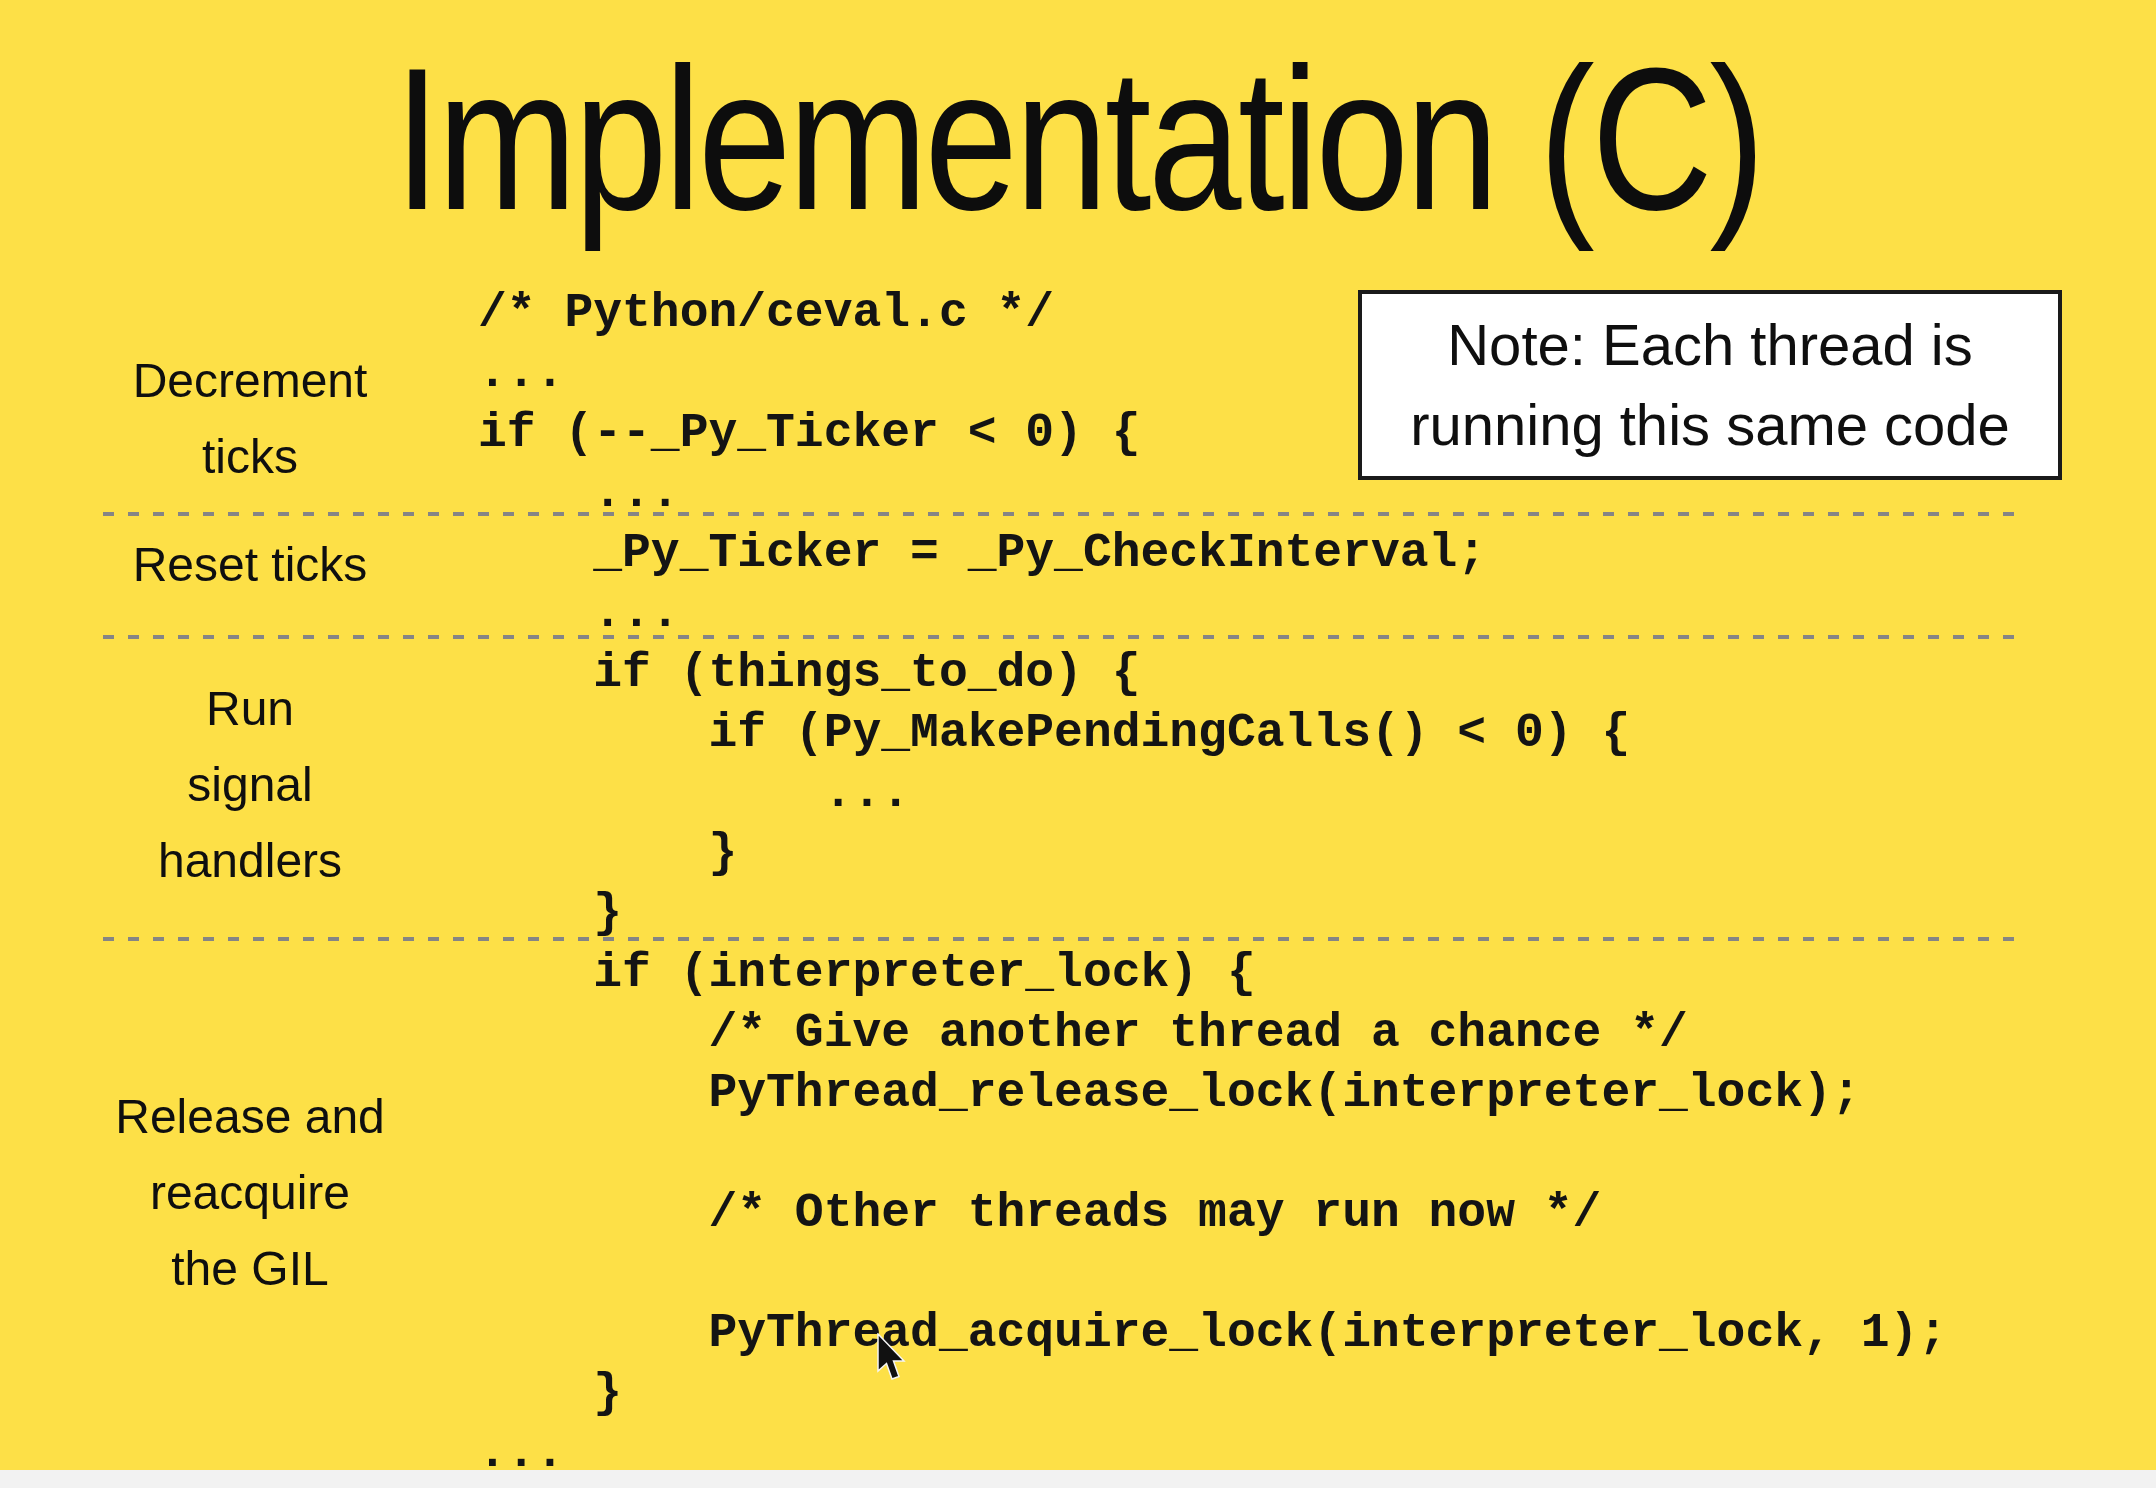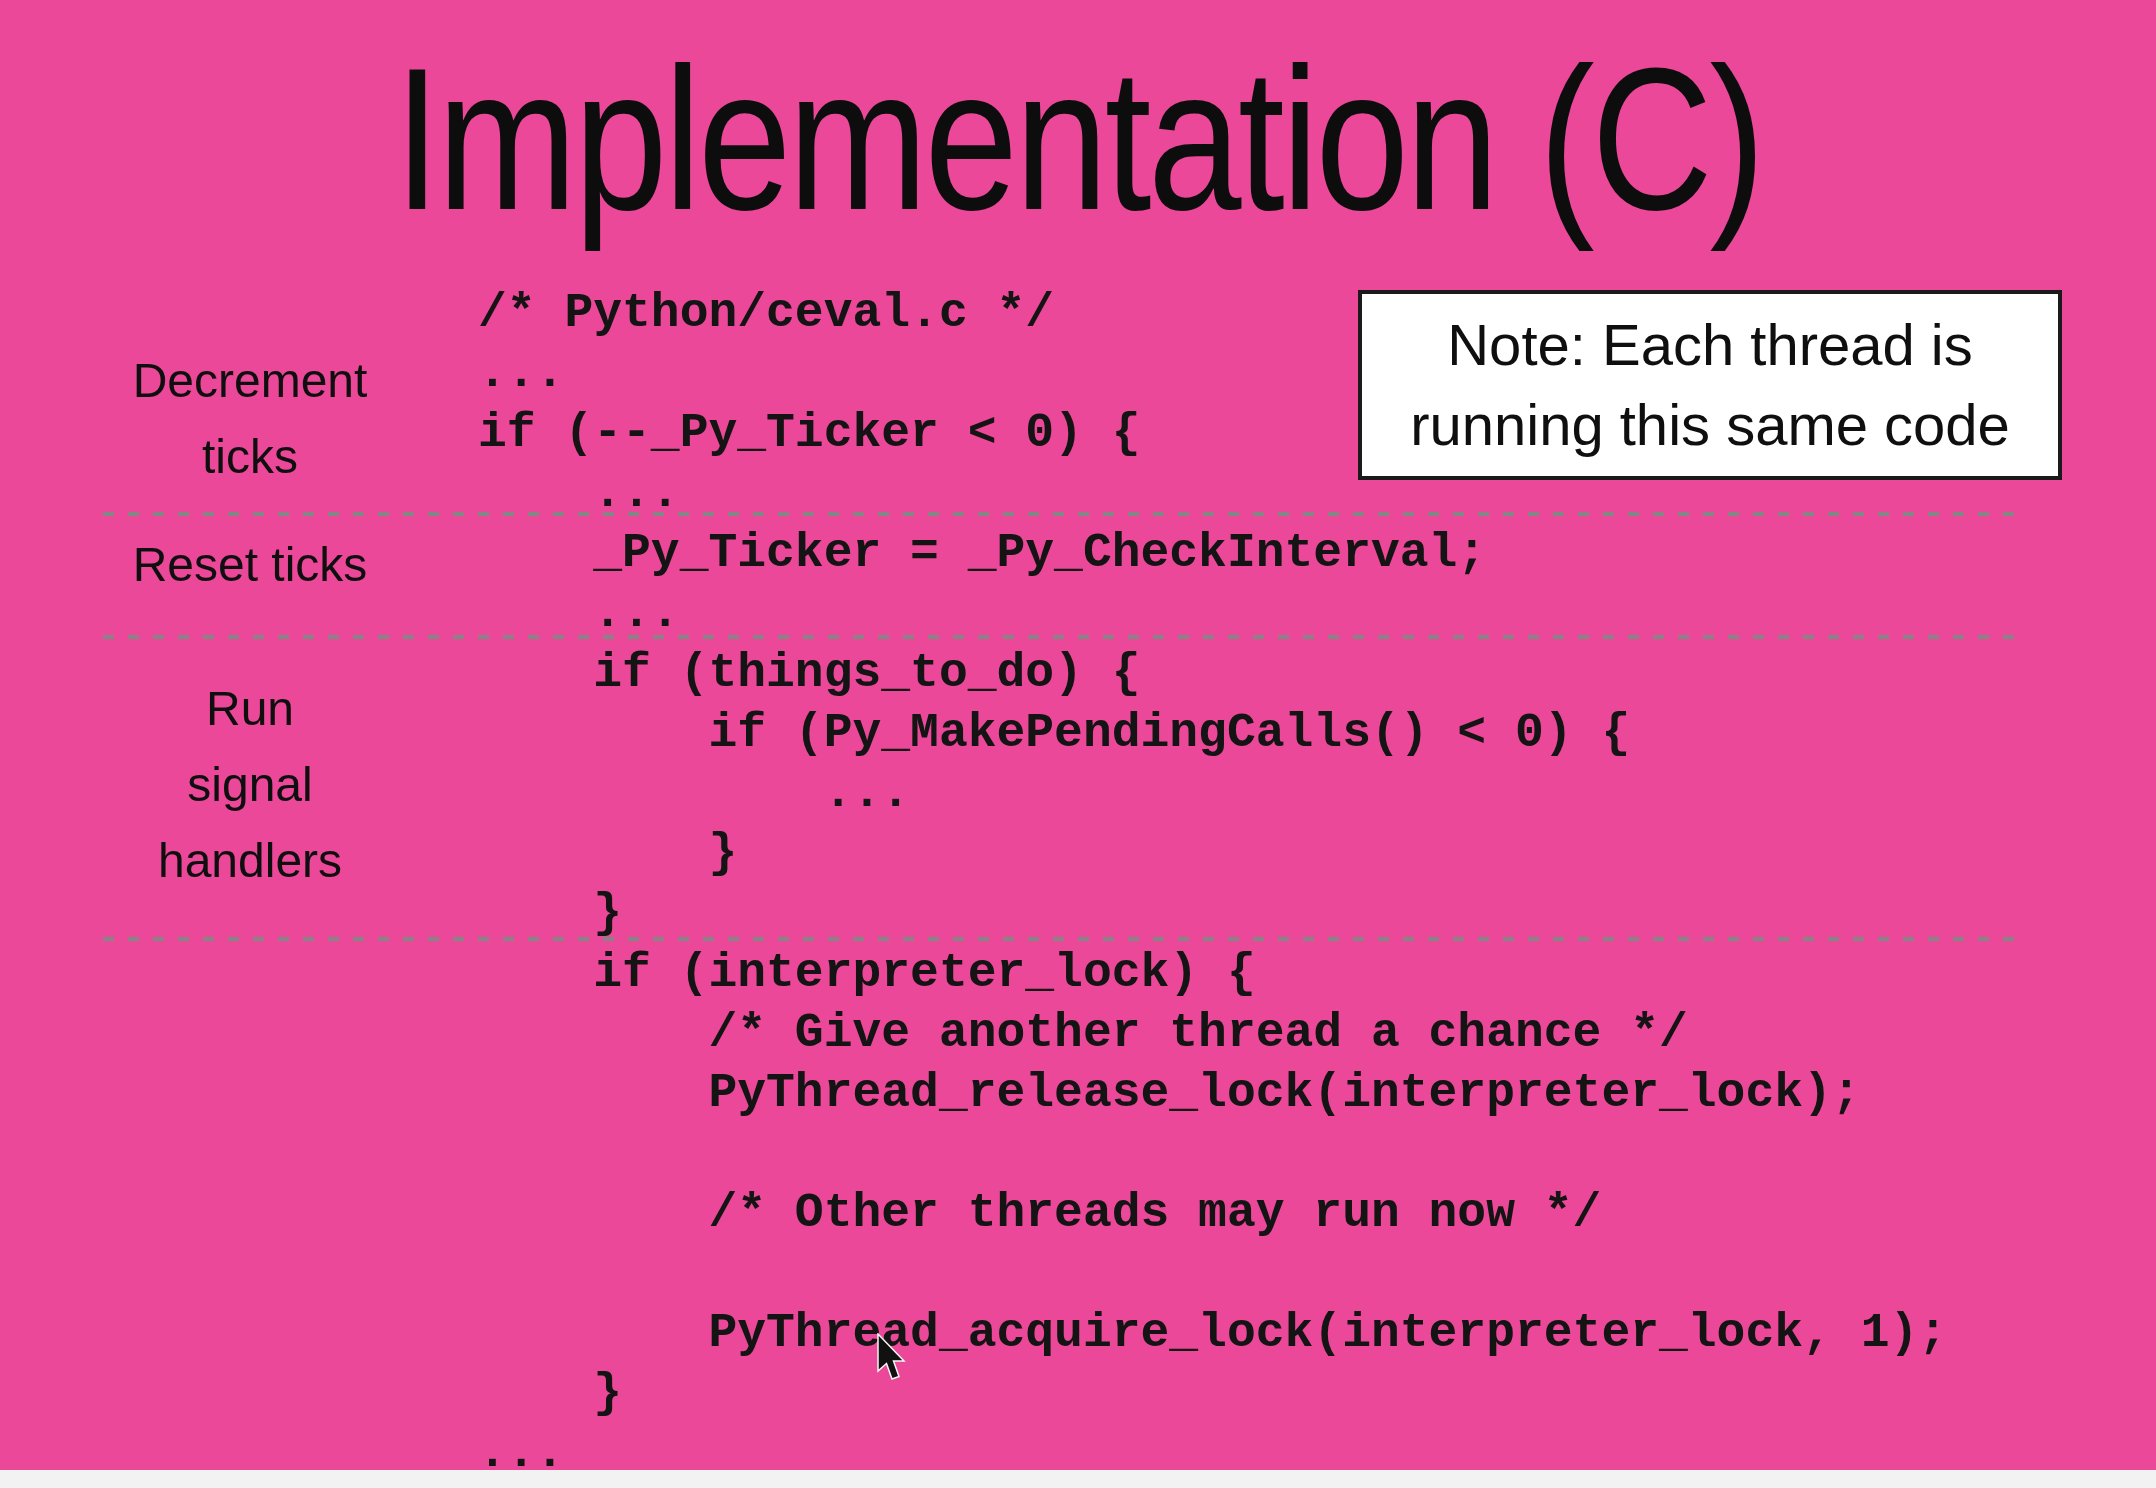--- a/index.html
+++ b/index.html
@@ -4,21 +4,21 @@
 <style>
   html, body {
     margin: 0;
     padding: 0;
     background: #ffffff;
   }
   .slide {
     position: relative;
     width: 2156px;
     height: 1488px;
-    background: #ec4899;
+    background: #fde047;
     overflow: hidden;
     font-family: "Liberation Sans", sans-serif;
     color: #101010;
   }
   .title {
     position: absolute;
     left: 0;
     right: 0;
     top: 34px;
     text-align: center;
@@ -118,20 +118,23 @@
 
   <div class="side-label label-1">Decrement
 ticks</div>
 
   <div class="side-label label-3">Run
 signal
 handlers</div>
 
   <div class="side-label label-2">Reset ticks</div>
 
+  <div class="side-label label-4">Release and
+reacquire
+the GIL</div>
 
   <pre class="code">/* Python/ceval.c */
 ...
 if (--_Py_Ticker &lt; 0) {
     ...
     _Py_Ticker = _Py_CheckInterval;
     ...
     if (things_to_do) {
         if (Py_MakePendingCalls() &lt; 0) {
             ...

